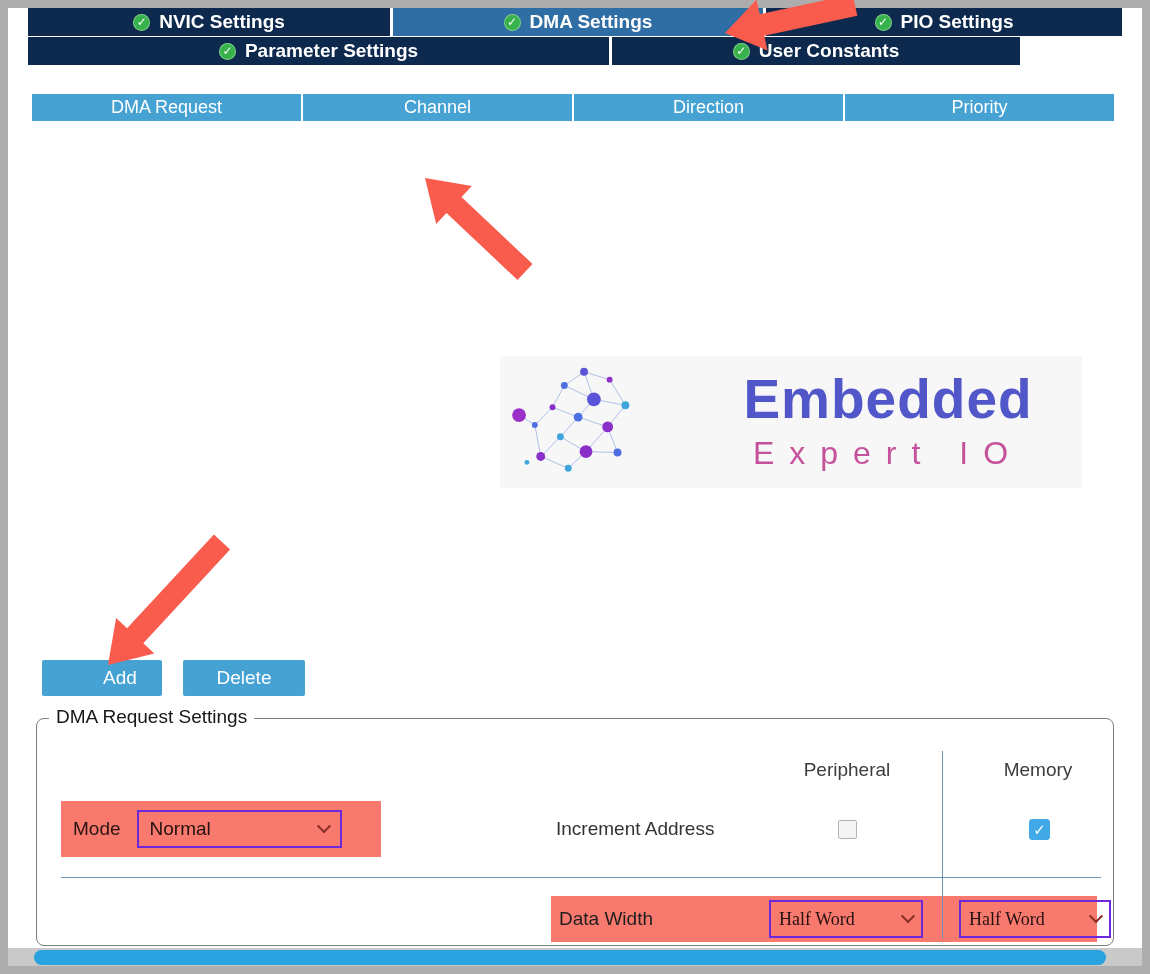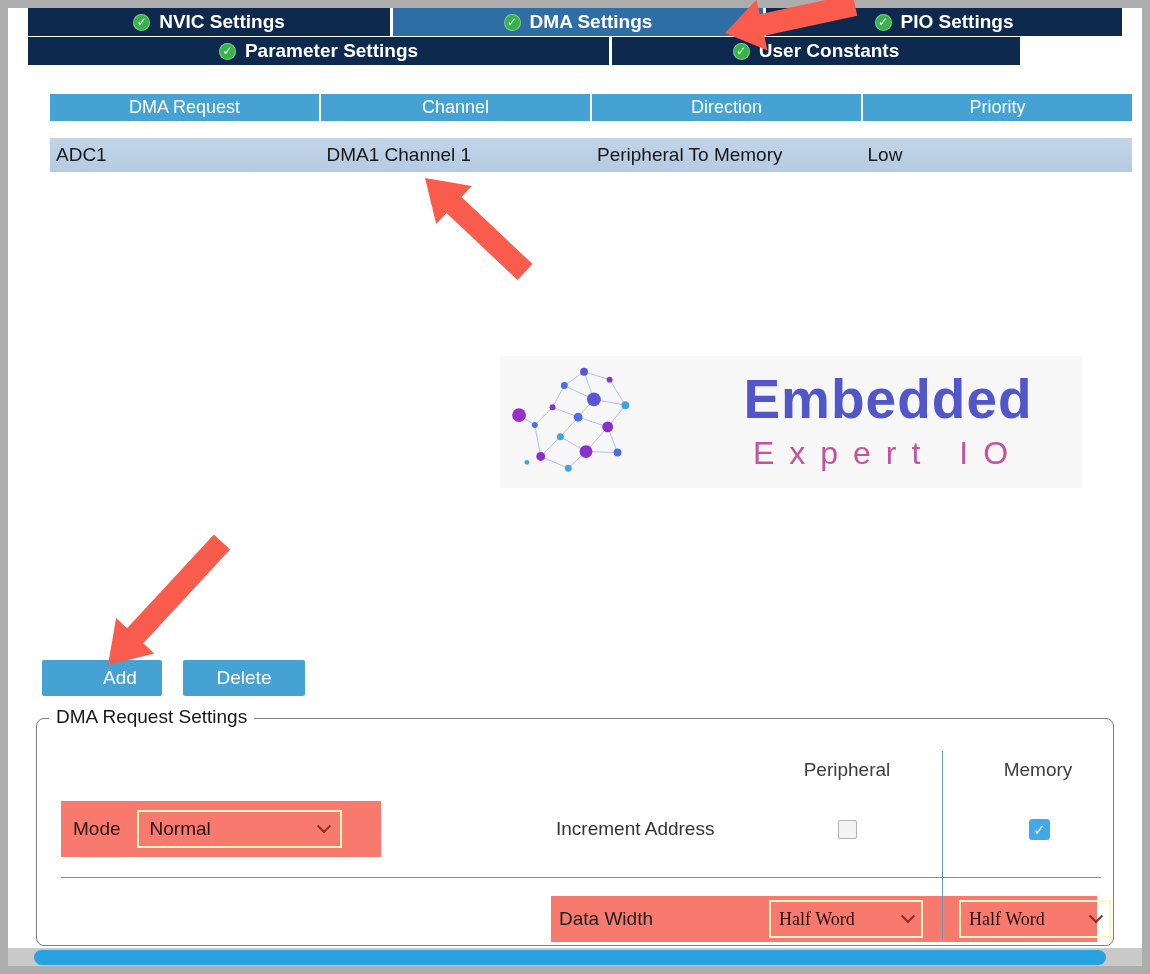--- a/index.html
+++ b/index.html
@@ -30,21 +30,21 @@
   .t1a { width:362px; } .t1b { width:370px; } .t1c { width:356px; }
   .t2a { width:581px; } .t2b { width:408px; }
   .check-icon {
     width:17px; height:17px; border-radius:50%; background:#38b24c;
     color:#fff; font-size:12px; line-height:17px; text-align:center; font-weight:bold;
     flex:none; box-shadow: inset 0 0 0 1px rgba(255,255,255,.35);
   }
   .check-icon::after { content:"✓"; }
 
   
-  .dma-table { position:absolute; left:42px; top:86px; width:1082px; }
+  .dma-table { position:absolute; left:24px; top:86px; width:1082px; }
   .thead { display:flex; gap:2px; height:27px; }
   .th {
     flex:1; background:#45a2d3; color:#ffffff; font-size:18px; font-weight:500;
     display:flex; align-items:center; justify-content:center;
   }
   .trow {
     display:flex; margin-top:17px; height:34px;
     background:linear-gradient(#c3d4e7,#b4cbe2);
   }
   .td { flex:1; display:flex; align-items:center; padding-left:6px; font-size:19px; color:#161616; }
@@ -82,21 +82,21 @@
   .col-memory { left:920px; width:162px; }
   .vdivider { position:absolute; left:905px; top:32px; width:1px; height:188px; background:#6d93b5; z-index:3; }
   .hdivider { position:absolute; left:24px; top:158px; width:1040px; height:1px; background:#6d93b5; }
 
   .mode-band {
     position:absolute; left:24px; top:82px; width:320px; height:56px;
     background:#f8796d; display:flex; align-items:center; padding-left:12px;
   }
   .mode-label { font-size:19px; color:#2a1512; }
   .select {
-    border:2px solid #fef9c3; display:flex; align-items:center;
+    border:2px solid #6d28d9; display:flex; align-items:center;
     justify-content:space-between; font-size:19px; color:#241110;
     padding:0 11px; cursor:pointer; background:transparent;
   }
   .mode-select { margin-left:16px; width:205px; height:38px; }
   .chev {
     width:10px; height:10px; border-right:2.5px solid #8d2f26;
     border-bottom:2.5px solid #8d2f26; transform:rotate(45deg) translate(-2px,-2px);
     flex:none;
   }
   .inc-label { position:absolute; left:519px; top:99px; font-size:19px; color:#333; }
@@ -157,26 +157,20 @@
         <span>User Constants</span>
       </div>
     </div>
 
     <div class="dma-table">
       <div class="thead">
         <div class="th">DMA Request</div>
         <div class="th">Channel</div>
         <div class="th">Direction</div>
         <div class="th">Priority</div>
-      </div>
-      <div class="trow">
-        <div class="td">ADC1</div>
-        <div class="td">DMA1 Channel 1</div>
-        <div class="td">Peripheral To Memory</div>
-        <div class="td">Low</div>
       </div>
     </div>
 
     <div class="logo">
       <svg class="logo-graphic" width="160" height="128" viewBox="0 0 160 130">
         <g stroke="#8fa8e0" stroke-width="1" opacity="0.7">
           <line x1="78" y1="14" x2="58" y2="28"></line>
             <line x1="78" y1="14" x2="104" y2="22"></line>
           <line x1="78" y1="14" x2="88" y2="42"></line>
             <line x1="104" y1="22" x2="120" y2="48"></line>

